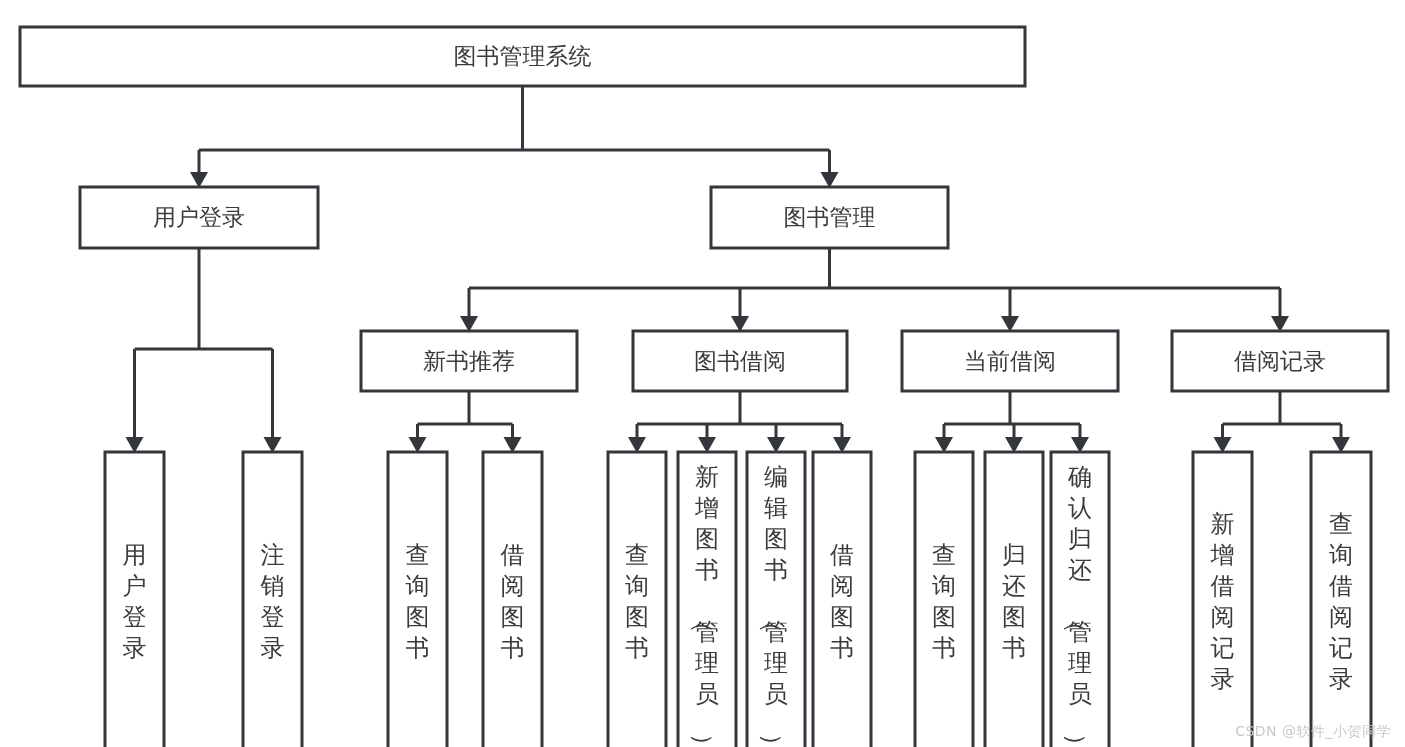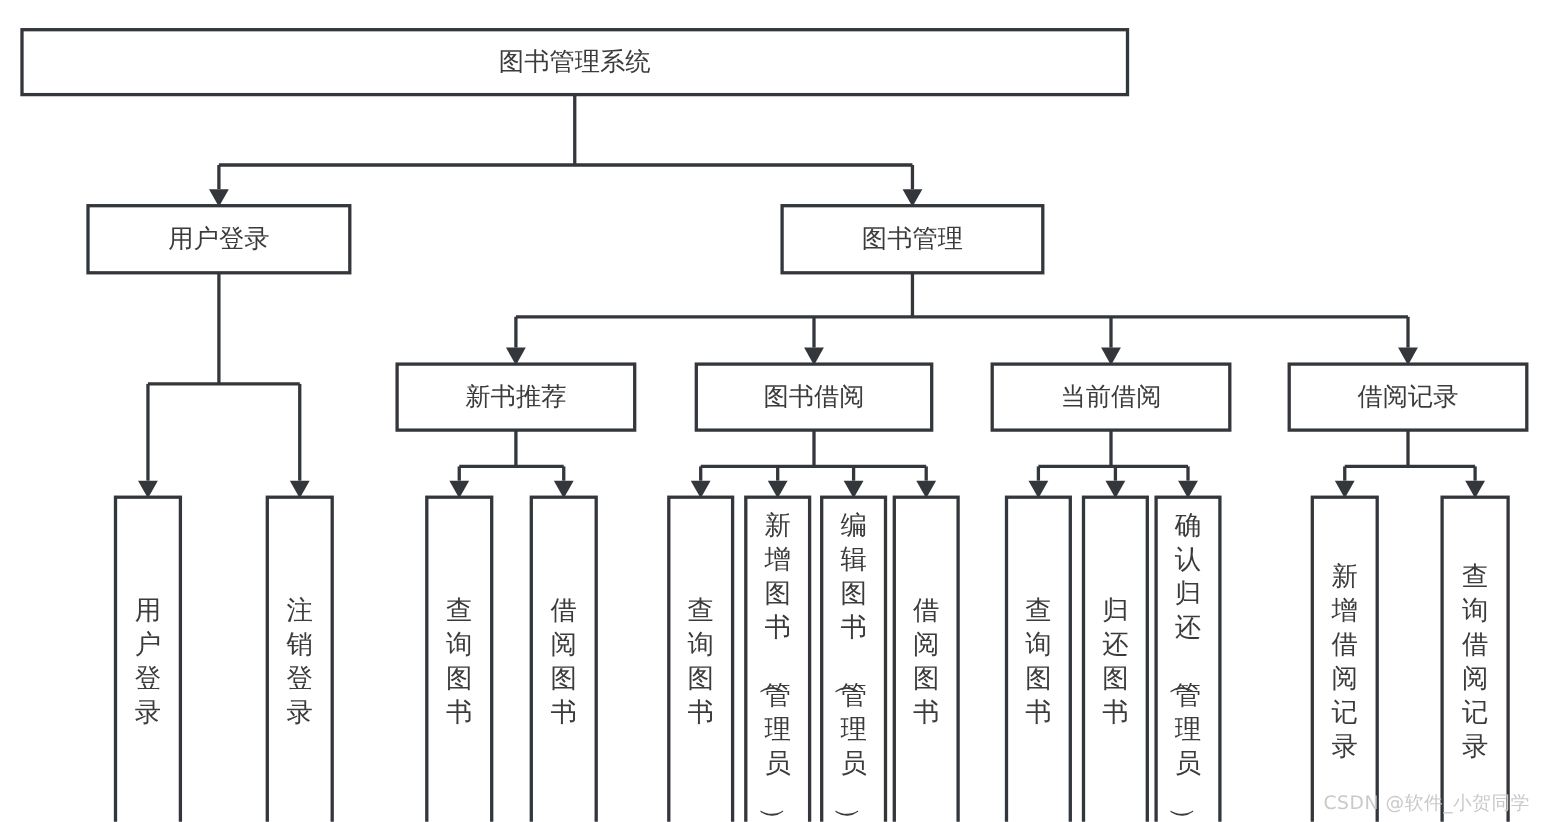--- a/index.html
+++ b/index.html
@@ -47,21 +47,21 @@
     fill: #3b3b3b;
     font-family: "DejaVu Sans", "Liberation Sans", sans-serif;
     font-size: 24px;
     text-anchor: middle;
   }
   .watermark {
     position: absolute;
     right: 14px;
     bottom: 6px;
     color: #c9c9c9;
-    font-size: 17px;
+    font-size: 14px;
     font-family: "DejaVu Sans", "Liberation Sans", sans-serif;
     letter-spacing: 0.5px;
     white-space: nowrap;
     user-select: none;
   }
 </style>
 </head>
 <body>
 
 <div id="chart-root">

